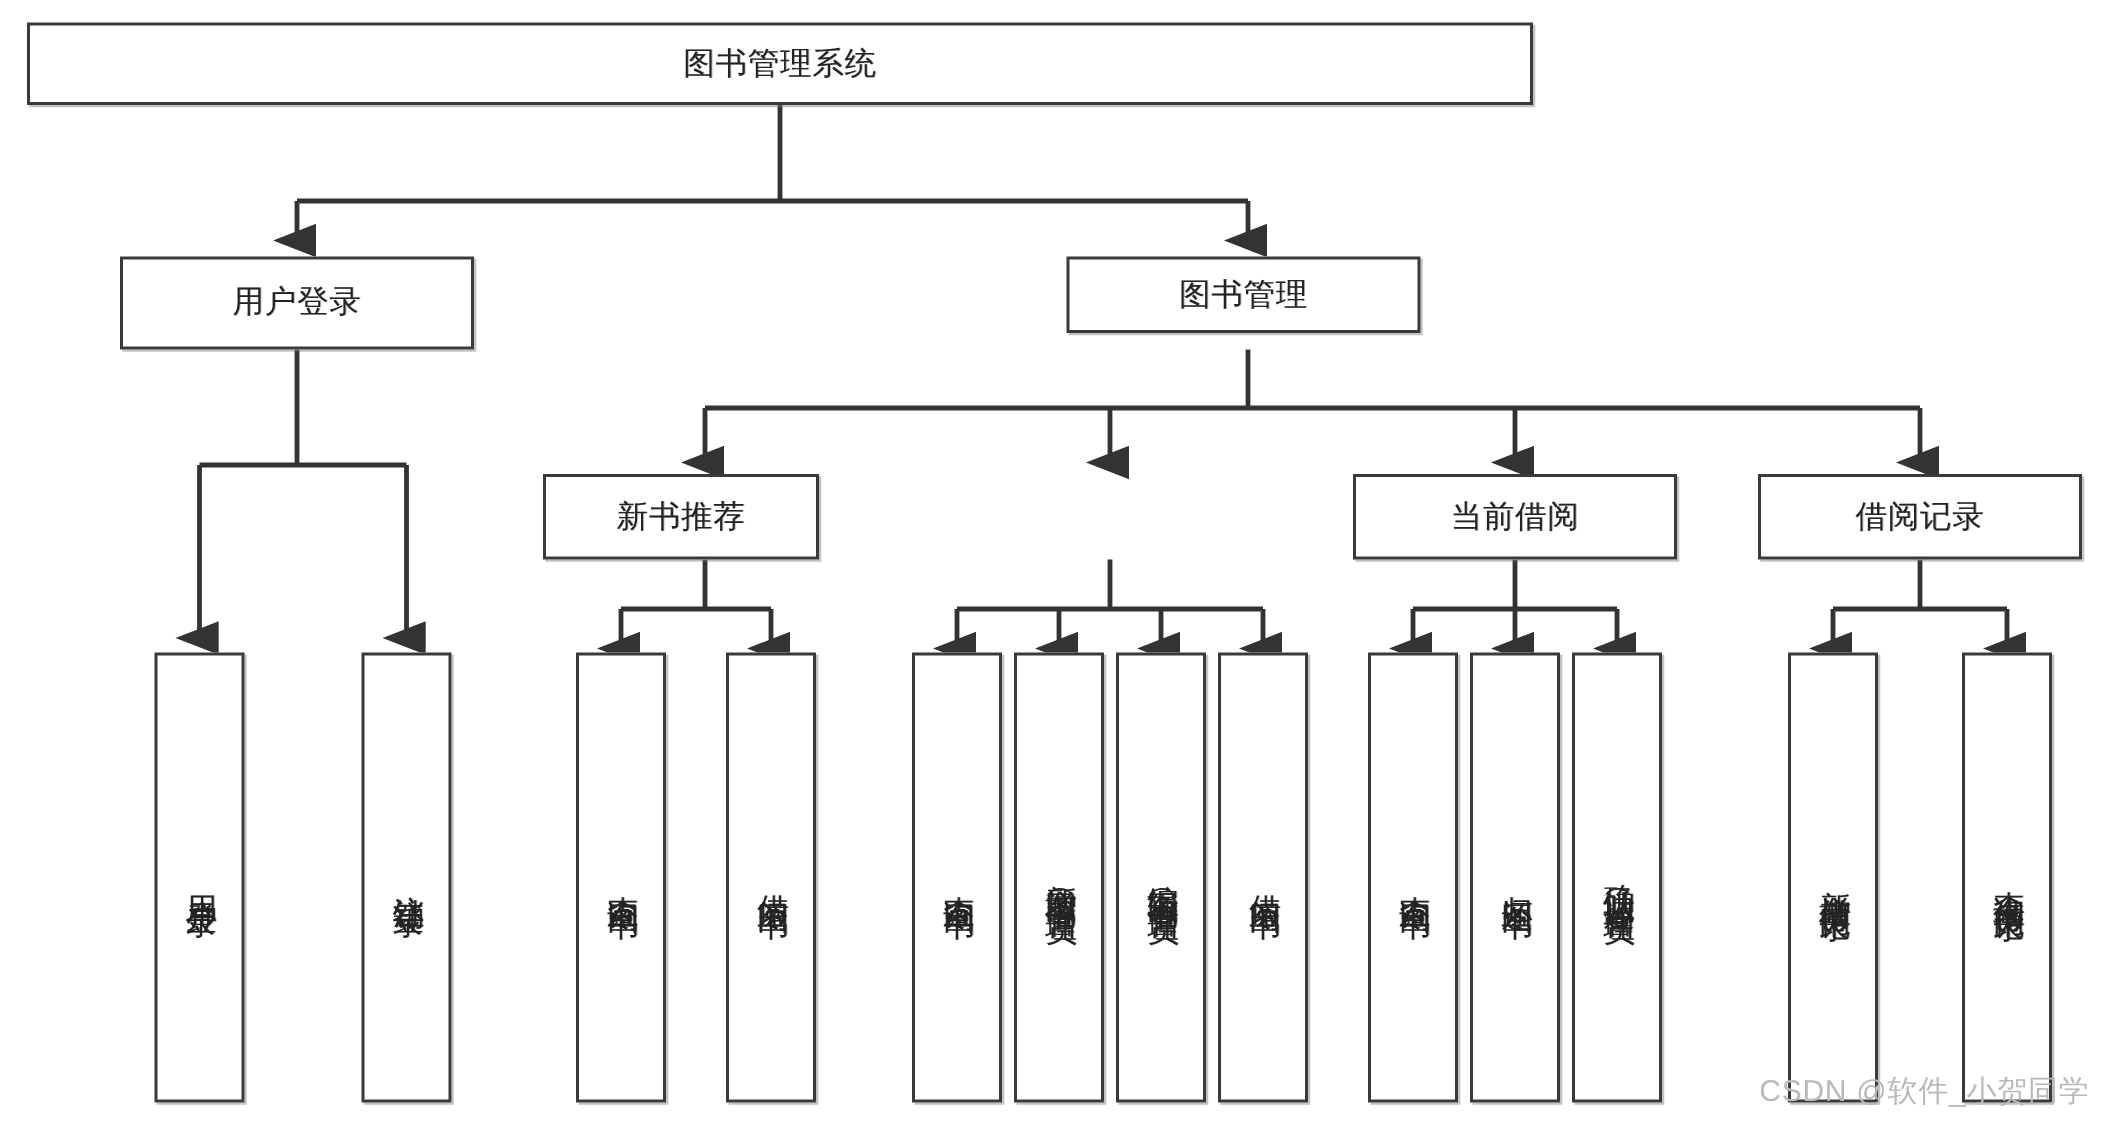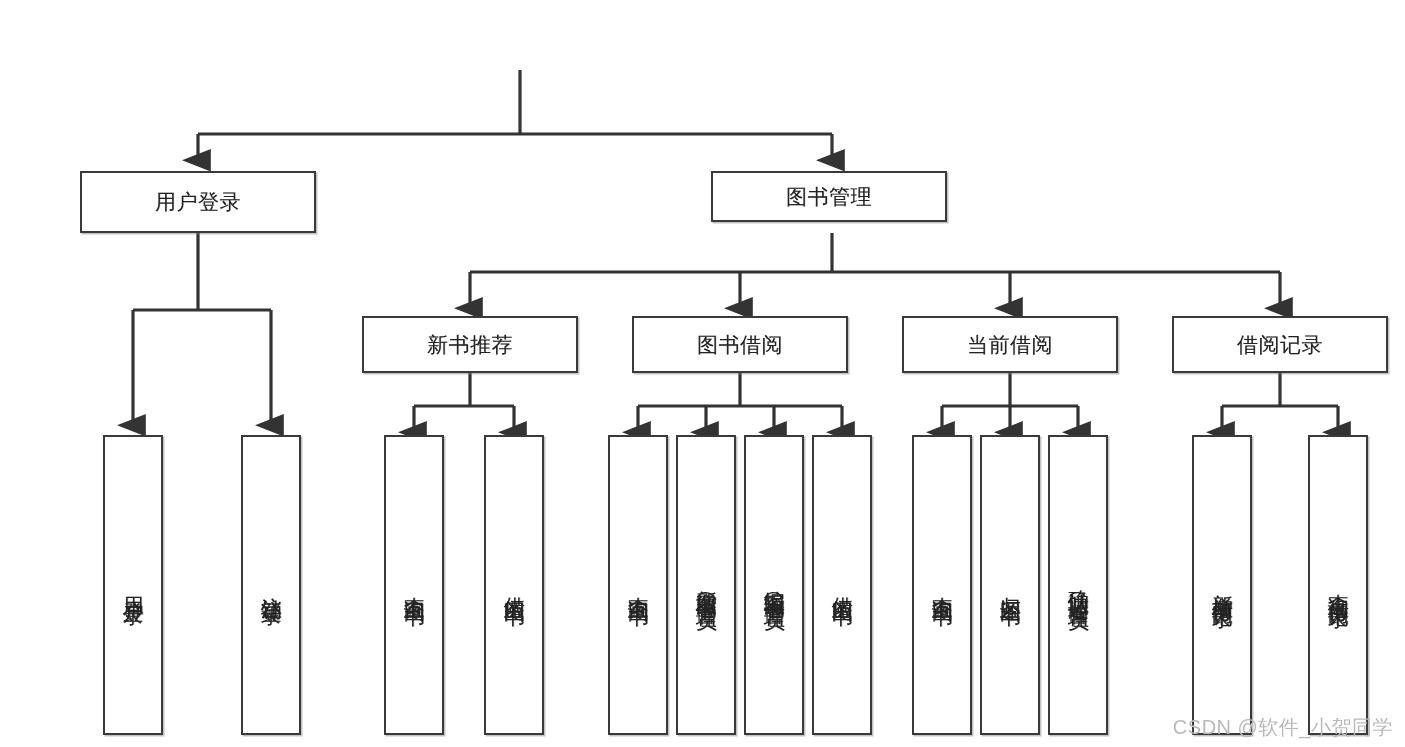--- a/index.html
+++ b/index.html
@@ -118,33 +118,33 @@
       <path d="M1010,406 L1010,432" marker-end="url(#arrow)"></path>
       <path d="M1078,406 L1078,432" marker-end="url(#arrow)"></path>
 
       <path d="M1280,373 L1280,406"></path>
       <path d="M1222,406 L1338,406"></path>
       <path d="M1222,406 L1222,432" marker-end="url(#arrow)"></path>
       <path d="M1338,406 L1338,432" marker-end="url(#arrow)"></path>
     </g>
   </svg>
 
+  <div class="node horiz" style="left:18px; top:15px; width:1004px; height:55px;">
+    <span class="label">图书管理系统</span>
+  </div>
 
   <div class="node horiz" style="left:80px; top:171px; width:236px; height:62px;">
     <span class="label">用户登录</span>
   </div>
   <div class="node horiz" style="left:711px; top:171px; width:236px; height:51px;">
     <span class="label">图书管理</span>
   </div>
 
-  <div class="node horiz" style="left:362px; top:316px; width:216px; height:57px;">
+  <div class="node horiz" style="left:362px; top:316px; width:184px; height:57px;">
     <span class="label">新书推荐</span>
-  </div>
-  <div class="node horiz" style="left:632px; top:316px; width:216px; height:57px;">
-    <span class="label">图书借阅</span>
   </div>
   <div class="node horiz" style="left:902px; top:316px; width:216px; height:57px;">
     <span class="label">当前借阅</span>
   </div>
   <div class="node horiz" style="left:1172px; top:316px; width:216px; height:57px;">
     <span class="label">借阅记录</span>
   </div>
 
   <div class="node vert" style="left:103px; top:435px; width:60px; height:300px;">
     <span class="label">用户登录</span>

